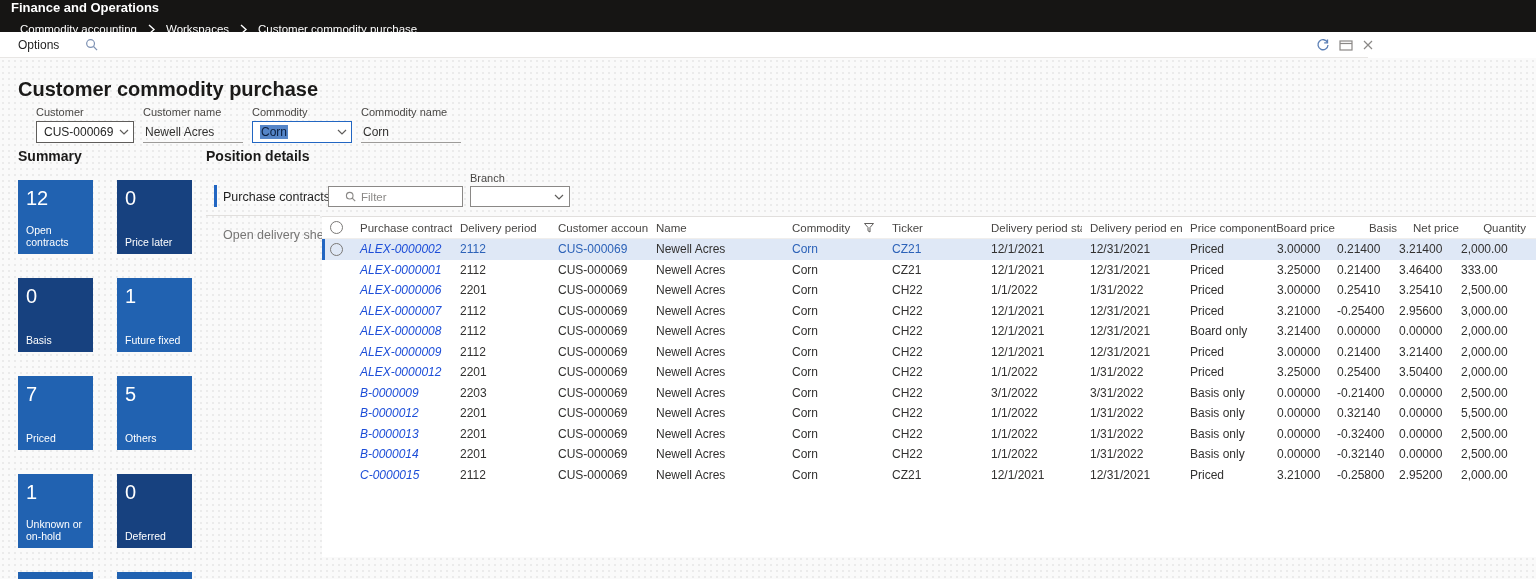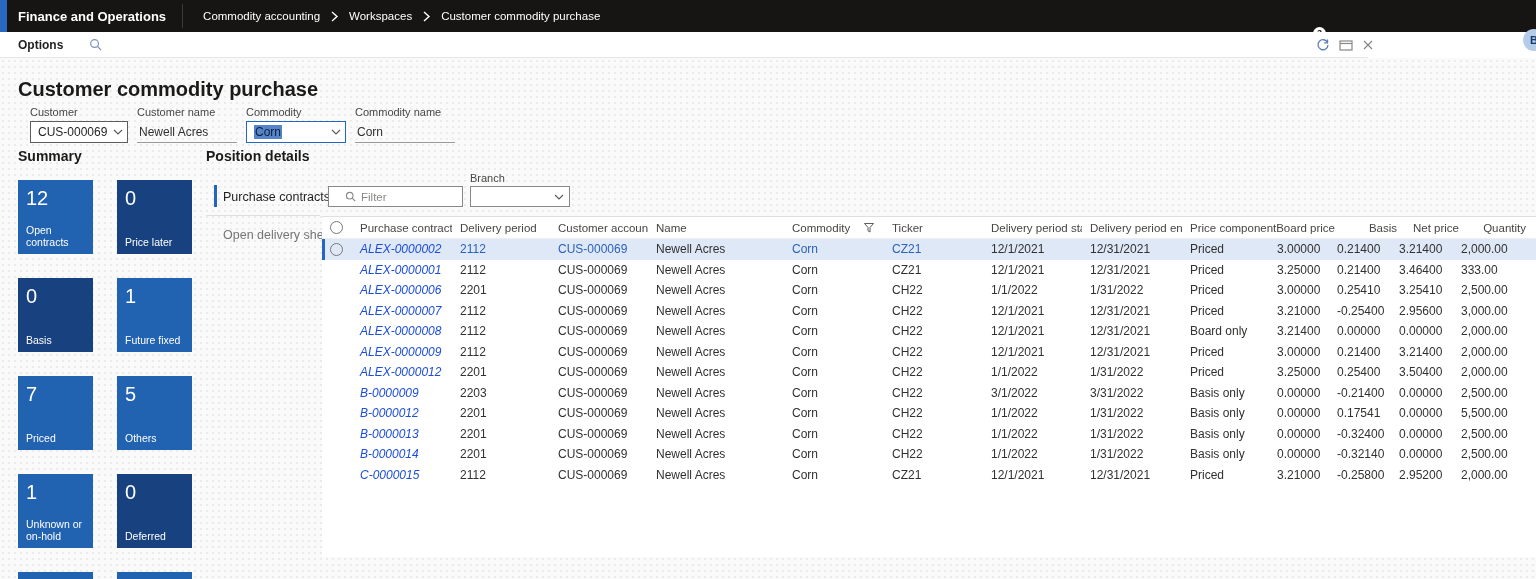--- a/index.html
+++ b/index.html
@@ -7,21 +7,21 @@
   body {
     font-family:"Liberation Sans", sans-serif;
     background:#ffffff;
     color:#323130;
     position:relative;
   }
 
   
   .navbar {
     position:absolute; left:0; top:0; width:1536px; height:32px;
-    background:#161514; display:flex; align-items:stretch; color:#fff;
+    background:#161514; display:flex; align-items:stretch; color:#fff;flex-direction:column;
   }
   .nav-accent { width:7px; background:#2868c0; flex:none; }
   .app-name {
     display:flex; align-items:center; padding:0 16px 0 11px;
     font-size:13px; font-weight:bold; white-space:nowrap;
   }
   .nav-divider { width:1px; background:#3b3a39; margin:4px 0; }
   .breadcrumb { display:flex; align-items:center; gap:10px; padding-left:20px; font-size:11.5px; }
   .crumb { white-space:nowrap; cursor:pointer; }
   .crumb-sep svg { display:block; }
@@ -40,40 +40,40 @@
   .help-glyph { font-size:13px; color:#fff; font-weight:bold; }
   .avatar {
     width:22px; height:22px; border-radius:50%; background:#b5cce9; color:#17386b;
     font-size:11px; font-weight:bold; display:flex; align-items:center; justify-content:center;
     margin:0 0 0 6px; transform:translateX(9px);
   }
 
   
   .options-bar {
     position:absolute; left:0; top:32px; width:1368px; height:26px; background:#ffffff;
-    border-bottom:1px solid #e8e6e4; display:flex; align-items:center;font-weight:bold;
+    border-bottom:1px solid #e8e6e4; display:flex; align-items:center;
   }
   .options-label { font-size:12px; color:#1f1f1f; padding-left:18px; cursor:pointer; }
   .opt-search { margin-left:26px; cursor:pointer; display:flex; }
   .options-right { margin-left:auto; display:flex; align-items:center; gap:9px; padding-right:0; }
   .opt-icon { cursor:pointer; display:flex; }
 
   
   .page {
     position:absolute; left:0; top:58px; width:1536px; height:521px;
     background:#fafafa;
     background-image:radial-gradient(#ebebeb 0.8px, transparent 0.8px);
     background-size:6px 6px;
   }
   .page-title {
     position:absolute; left:18px; top:20px; font-size:20px; font-weight:bold; color:#1b1a19;
   }
 
   
-  .hfields { position:absolute; left:30px; top:48px; display:flex;align-items:flex-end; }
+  .hfields { position:absolute; left:36px; top:48px; display:flex;align-items:flex-end; }
   .hfield { margin-right:9px; }
   .hfield .flabel { font-size:11px; color:#484644; margin-bottom:3px; }
   .combo {
     width:98px; height:22px; border:1px solid #5f5d5b; background:#fff;
     display:flex; align-items:center; padding:0 4px 0 7px; font-size:12px; color:#1f1f1f;
     cursor:pointer;
   }
   .combo.focused { border:1.5px solid #2266c2; width:100px; }
   .combo .chev { margin-left:auto; display:flex; }
   .sel-text { background:#5585c8; color:#0b1e3e; padding:0 1px; }
@@ -542,21 +542,21 @@
             <div class="cell link">B-0000012</div>
             <div class="cell">2201</div>
             <div class="cell">CUS-000069</div>
             <div class="cell">Newell Acres</div>
             <div class="cell">Corn</div>
             <div class="cell">CH22</div>
             <div class="cell">1/1/2022</div>
             <div class="cell">1/31/2022</div>
             <div class="cell">Basis only</div>
             <div class="cell num">0.00000</div>
-            <div class="cell num">0.17541</div>
+            <div class="cell num">0.32140</div>
             <div class="cell num">0.00000</div>
             <div class="cell num">5,500.00</div>
           </div>
           <div class="grid-row data-row">
             <div class="selcell"></div>
             <div class="cell link">B-0000013</div>
             <div class="cell">2201</div>
             <div class="cell">CUS-000069</div>
             <div class="cell">Newell Acres</div>
             <div class="cell">Corn</div>

